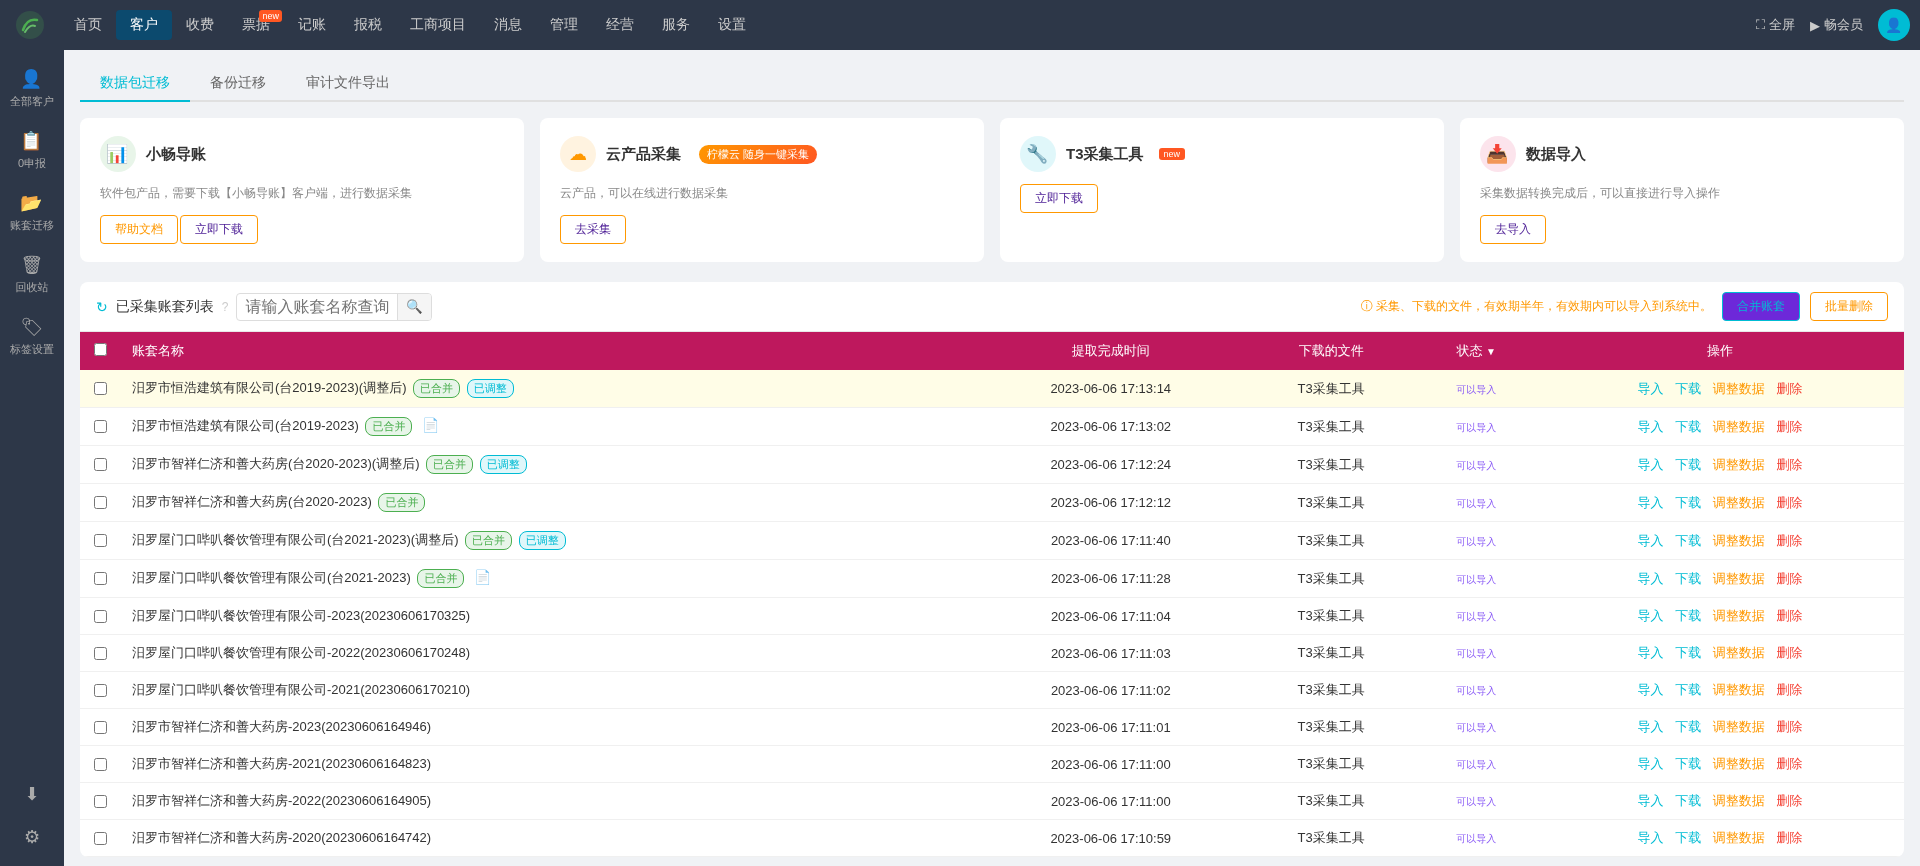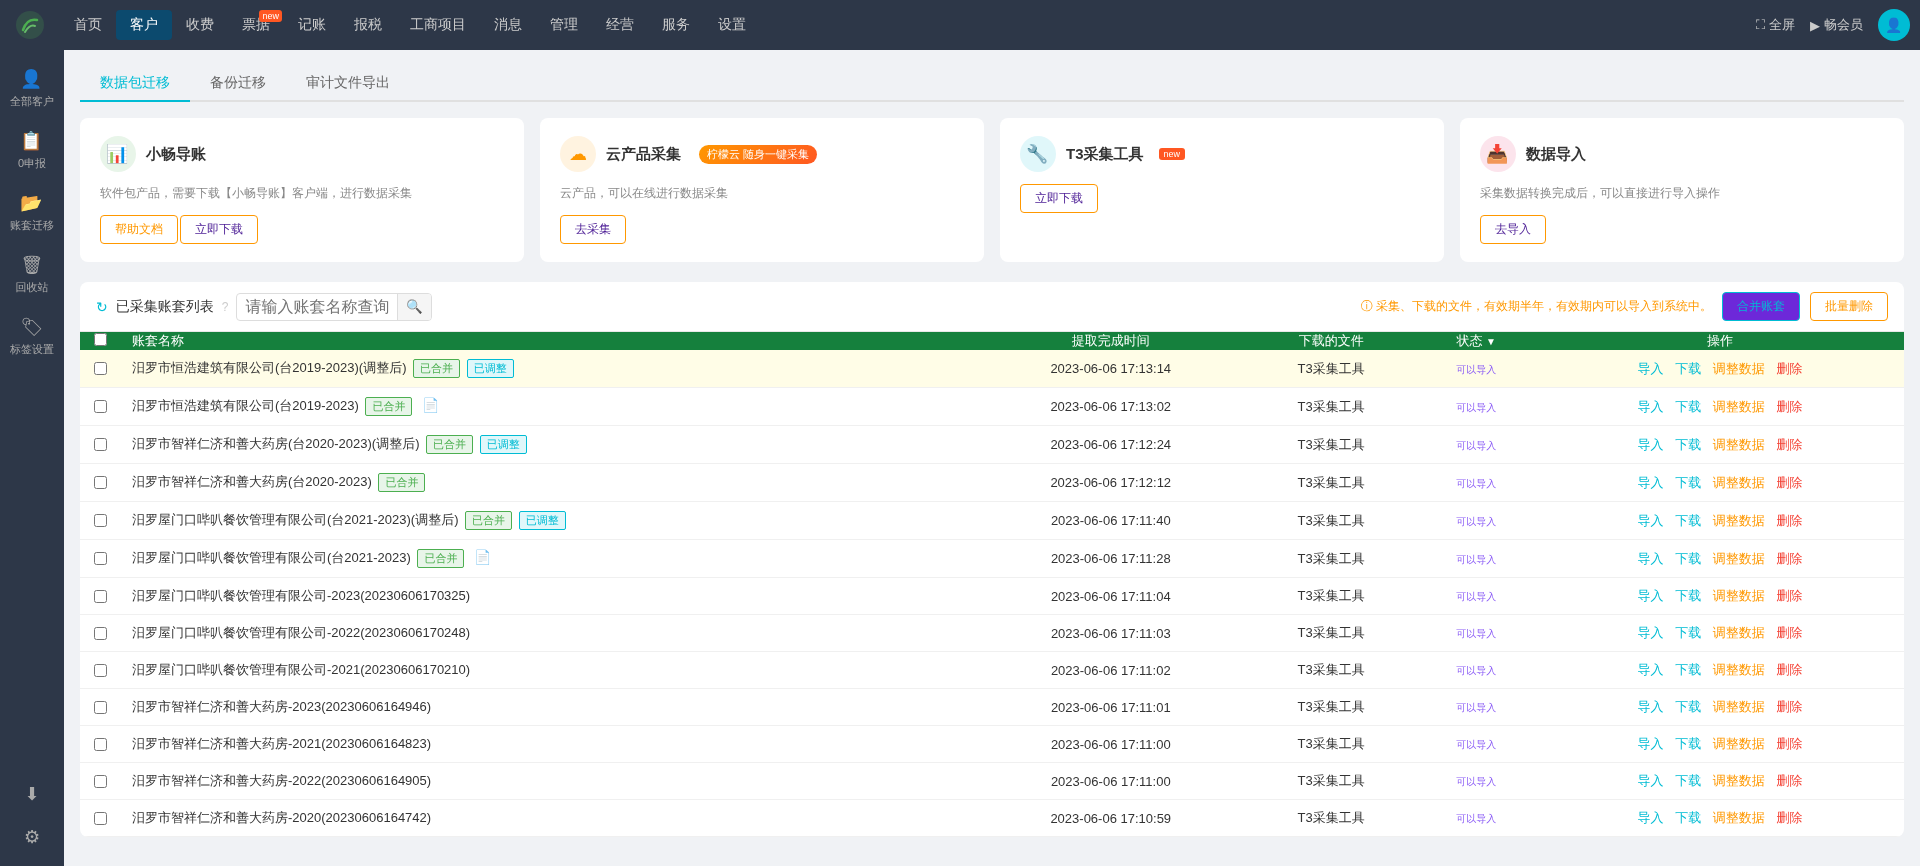--- a/index.html
+++ b/index.html
@@ -266,23 +266,23 @@
       color: #ff9800;
       background: #fff;
     }
 
     
     .data-table {
       width: 100%;
       border-collapse: collapse;
     }
     .data-table th {
-      background: #15803d;
+      background: #be185d;
       color: #fff;
-      padding: 0 12px;
+      padding: 10px 12px;
       font-size: 13px;
       font-weight: 500;
       text-align: center;
     }
     .data-table th:first-child { width: 40px; }
     .data-table th.name-col { text-align: left; }
     .data-table td {
       padding: 9px 12px;
       border-bottom: 1px solid #f0f0f0;
       font-size: 13px;
@@ -303,21 +303,21 @@
       background: none;
       border: none;
       padding: 0;
     }
     .table-action-btn.red { color: #f44336; }
     .table-action-btn.orange { color: #ff9800; }
     .inline-badge {
       display: inline-flex;
       align-items: center;
       padding: 1px 6px;
-      border-radius: 2px;
+      border-radius: 8px;
       font-size: 11px;
       margin-left: 3px;
     }
     .inline-badge.green { background: #e8f5e9; color: #4caf50; border: 1px solid #4caf50; }
     .inline-badge.teal { background: #e0f7fa; color: #00bcd4; border: 1px solid #00bcd4; }
     .file-icon { color: #999; font-size: 14px; margin-left: 6px; }
     .checkbox-cell { display: flex; align-items: center; justify-content: center; }
 
     
     ::-webkit-scrollbar { width: 6px; }

